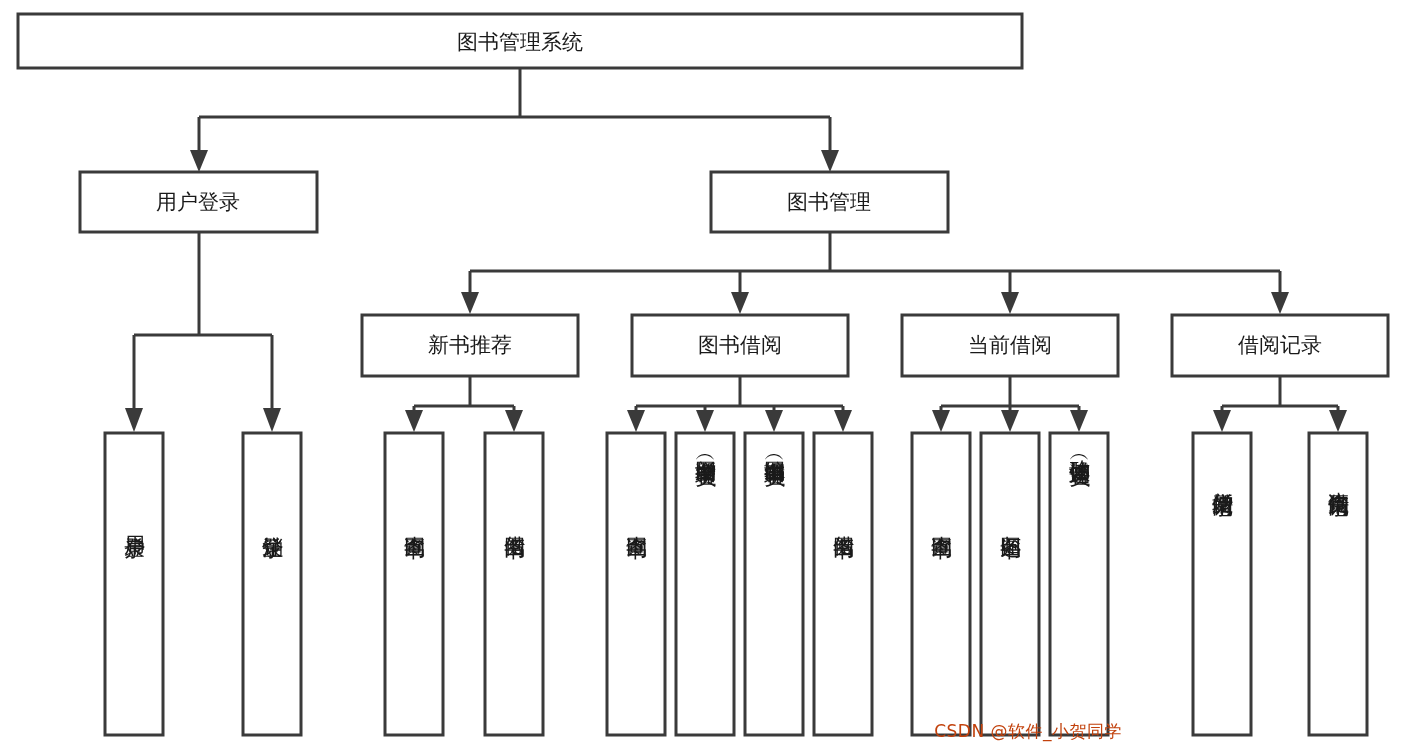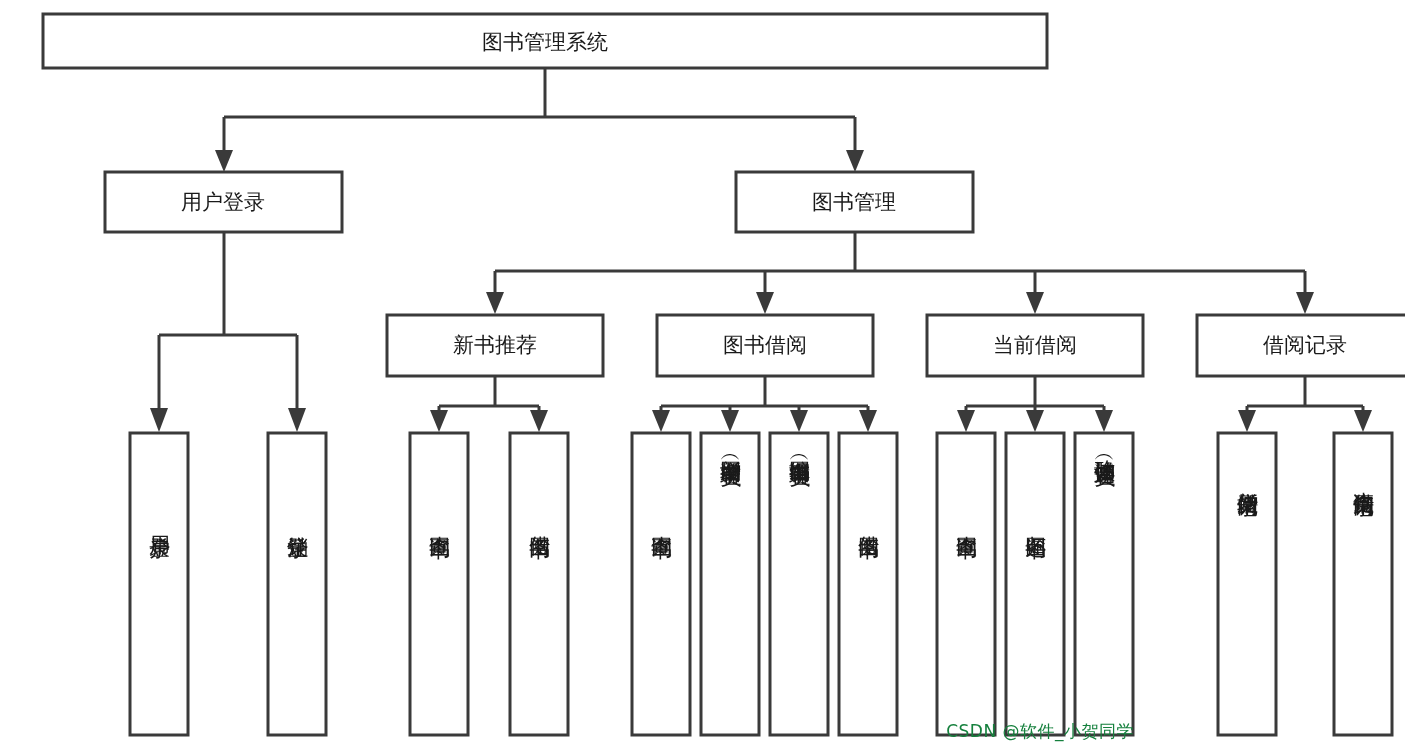--- a/index.html
+++ b/index.html
@@ -12,21 +12,20 @@
     width: 1405px;
     height: 747px;
     font-family: "DejaVu Sans", "Liberation Sans", sans-serif;
     overflow: hidden;
     position: relative;
   }
   #diagram-root {
     position: relative;
     width: 1130px;
     height: 747px;
-    margin-left: 25px;
   }
   svg#tree-svg {
     position: absolute;
     left: 0;
     top: 0;
     width: 1405px;
     height: 747px;
     display: block;
   }
   .node-box {
@@ -64,25 +63,25 @@
     font-size: 21px;
     line-height: 1.32;
     color: #1a1a1a;
     writing-mode: vertical-rl;
     text-orientation: upright;
     letter-spacing: 1px;
     white-space: nowrap;
   }
   .watermark {
     position: absolute;
-    right: 21px;
+    right: 8px;
     bottom: 4px;
     font-family: "DejaVu Sans", "Liberation Sans", sans-serif;
     font-size: 17px;
-    color: #15803d;
+    color: #c2410c;
     letter-spacing: 0.5px;
     white-space: nowrap;
   }
 </style>
 </head>
 <body>
 
 <div id="diagram-root">
 
   <svg id="tree-svg" viewBox="0 0 1405 747">

